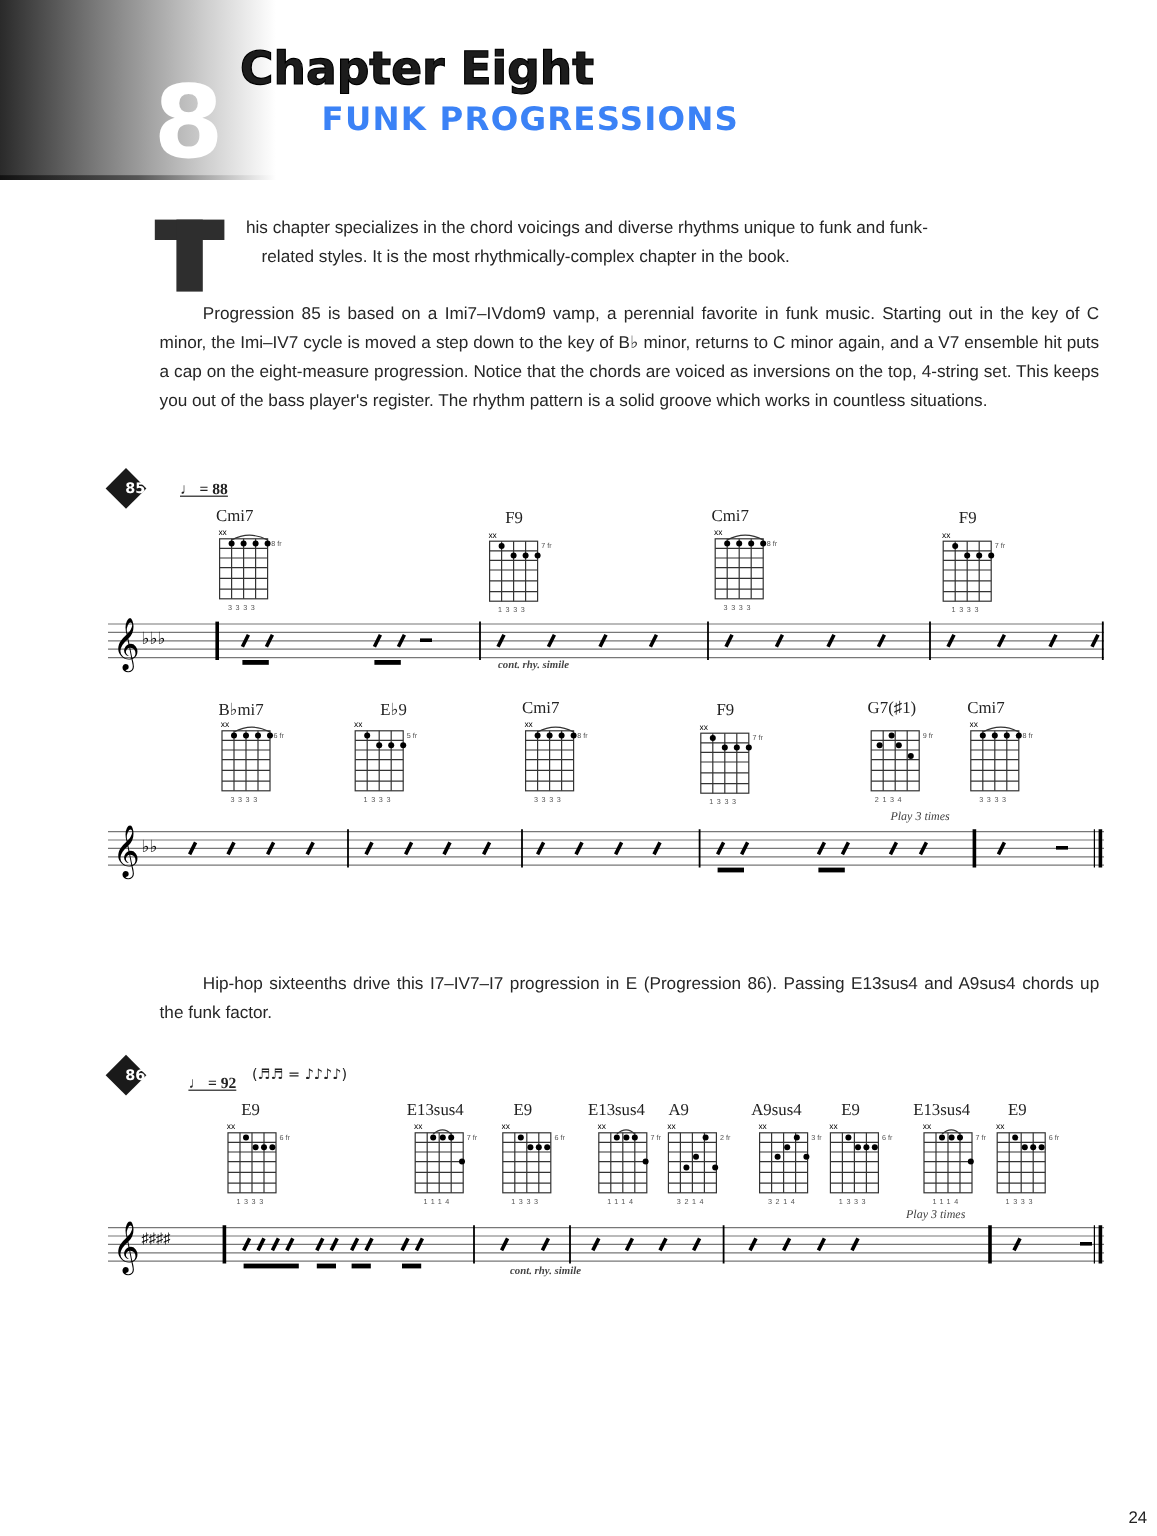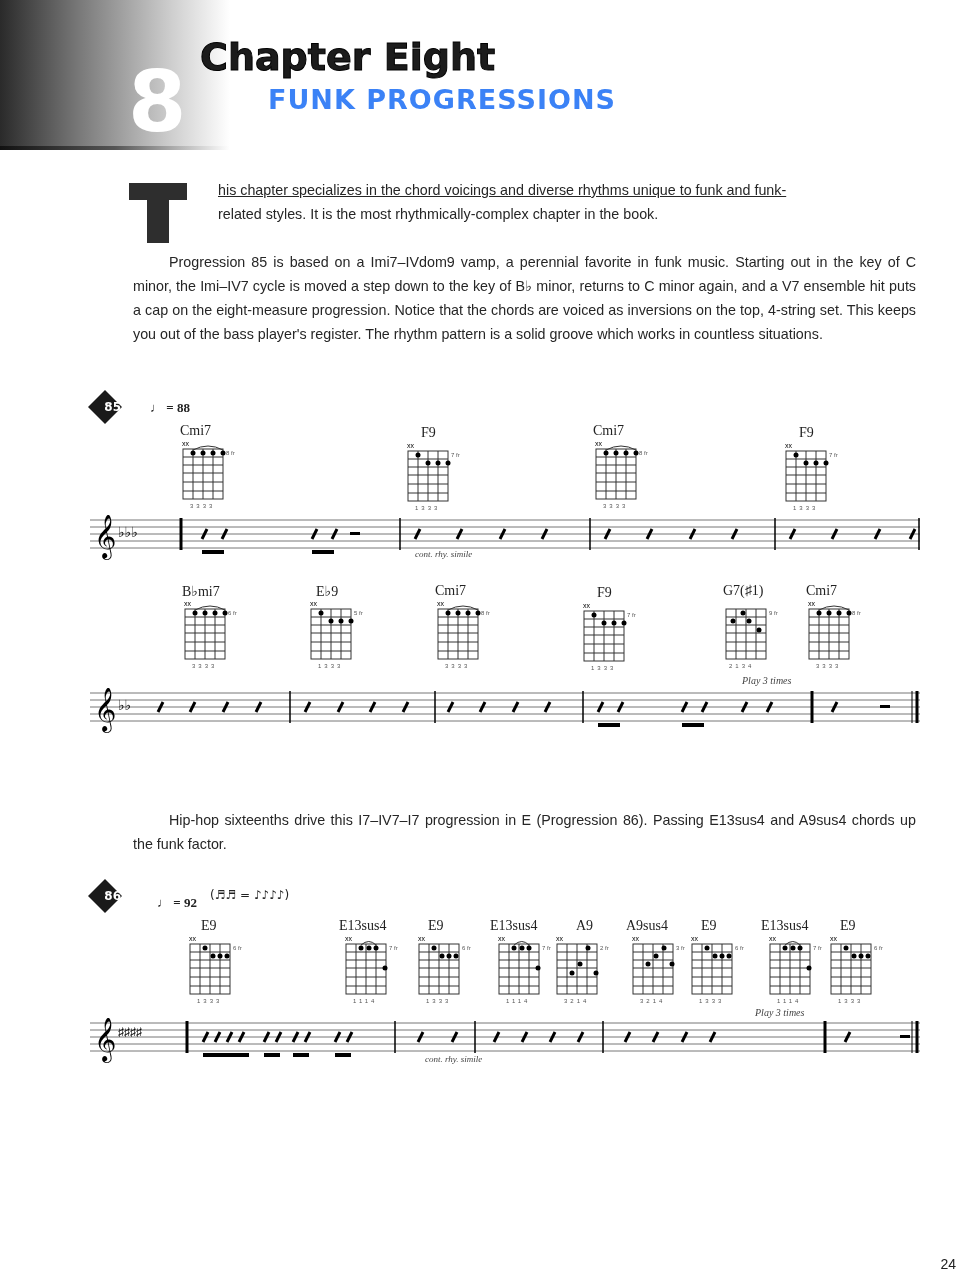--- a/index.html
+++ b/index.html
@@ -29,43 +29,43 @@
       font-family: "DejaVu Sans", sans-serif; color: #3b82f6; letter-spacing: 1px;
     }
     .drop-cap {
       position: absolute; left: 129px; top: 183px; width: 88px; height: 60px;
     }
     .drop-cap .bar { position: absolute; left: 0; top: 0; width: 58px; height: 17px; background: #2e2e2e; }
     .drop-cap .stem { position: absolute; left: 18px; top: 0; width: 22px; height: 60px; background: #2e2e2e; }
     .para {
       position: absolute; font-size: 14.3px; line-height: 24px; color: #262626; text-align: justify;
     }
-    .p1 { left: 218px; top: 178px; width: 698px; text-decoration: underline; }
+    .p1 { left: 205px; top: 178px; width: 698px; }
     .p1b { left: 218px; top: 202px; width: 698px; }
     .p2 { left: 133px; top: 250px; width: 783px; text-indent: 36px; }
     .p3 { left: 133px; top: 808px; width: 783px; text-indent: 36px; }
     .badge {
       position: absolute; width: 24px; height: 24px; background: #1a1a1a; transform: rotate(45deg);
     }
     .badge-text {
       position: absolute; width: 32px; text-align: right; color: #fff; font-weight: bold;
       font-size: 12px; font-family: "DejaVu Sans", sans-serif;
     }
-    .tempo { position: absolute; font-family: "Liberation Serif", serif; font-size: 13px; font-weight: bold; }
+    .tempo { position: absolute; font-family: "Liberation Serif", serif; font-size: 13px; font-weight: bold; text-decoration: underline; }
     .chord {
       position: absolute; width: 60px;
     }
     .chord-name {
       font-family: "Liberation Serif", serif; font-size: 14px; color: #222; white-space: nowrap;
       display: block; margin-left: -2px; height: 17px;
     }
     .chord svg { display: block; }
     .staff { position: absolute; }
     .staff svg { display: block; }
-    .cont { position: absolute; font-family: "Liberation Serif", serif; font-style: italic; font-size: 9px; color: #444; }
+    .cont { position: absolute; font-family: "Liberation Serif", serif; font-style: italic; font-size: 9px; color: #444; font-weight: bold; }
     .play { position: absolute; font-family: "Liberation Serif", serif; font-style: italic; font-size: 10px; color: #444; }
     .page-num { position: absolute; right: 8px; bottom: 8px; font-size: 14px; color: #222; }
   </style>
 </head>
 <body>
 
 <div class="header-band"></div>
 <div class="header-band-bottom"></div>
 <div class="chapter-num">8</div>
 <div class="chapter-title">Chapter Eight</div>
@@ -252,21 +252,21 @@
         <circle cx="11" cy="13" r="2.5"></circle>
         <circle cx="21" cy="13" r="2.5"></circle>
         <circle cx="31" cy="13" r="2.5"></circle>
         <circle cx="41" cy="13" r="2.5"></circle>
       </g>
       <path d="M11 10 Q26 2 41 10" stroke="#333" fill="none"></path>
       <text x="44" y="15" font-size="6" fill="#555">6 fr</text>
       <text x="8" y="68" font-size="6" fill="#555" letter-spacing="3">3333</text>
     </svg>
 </div>
-<div class="chord" style="left:310px;top:583px;">
+<div class="chord" style="left:295px;top:583px;text-align:center;">
   <span class="chord-name" style="margin-left:6px">E♭9</span>
   <svg width="70" height="70">
       <g stroke="#333" stroke-width="1" fill="none">
         <text x="0" y="6" font-size="7" fill="#000" stroke="none">xx</text>
         <rect x="1" y="9" width="40" height="50"></rect>
         <line x1="11" y1="9" x2="11" y2="59"></line>
         <line x1="21" y1="9" x2="21" y2="59"></line>
         <line x1="31" y1="9" x2="31" y2="59"></line>
         <line x1="1" y1="17" x2="41" y2="17"></line>
         <line x1="1" y1="25" x2="41" y2="25"></line>
@@ -543,21 +543,21 @@
         <circle cx="24" cy="13" r="2.5"></circle>
         <circle cx="31" cy="13" r="2.5"></circle>
         <circle cx="40" cy="33" r="2.5"></circle>
       </g>
       <path d="M16 10 Q24 3 31 10" stroke="#333" fill="none"></path>
       <text x="44" y="15" font-size="6" fill="#555">7 fr</text>
       <text x="8" y="68" font-size="6" fill="#555" letter-spacing="3">1114</text>
     </svg>
 </div>
 <div class="chord" style="left:556px;top:918px;">
-  <span class="chord-name" style="margin-left:20px">A9</span>
+  <span class="chord-name" style="margin-left:1px">A9</span>
   <svg width="60" height="70">
       <g stroke="#333" stroke-width="1" fill="none">
         <text x="0" y="6" font-size="7" fill="#000" stroke="none">xx</text>
         <rect x="1" y="9" width="40" height="50"></rect>
         <line x1="11" y1="9" x2="11" y2="59"></line>
         <line x1="21" y1="9" x2="21" y2="59"></line>
         <line x1="31" y1="9" x2="31" y2="59"></line>
         <line x1="1" y1="17" x2="41" y2="17"></line>
         <line x1="1" y1="25" x2="41" y2="25"></line>
         <line x1="1" y1="33" x2="41" y2="33"></line>

